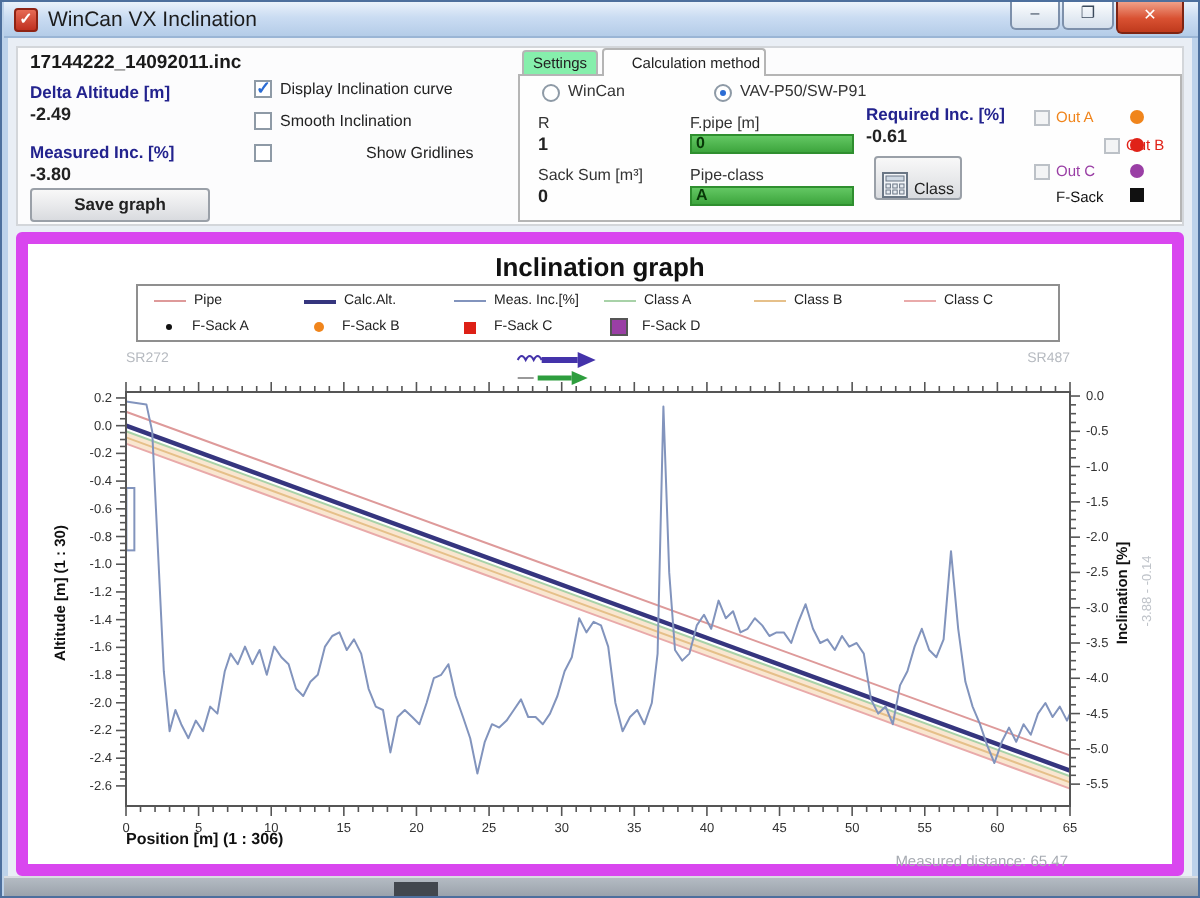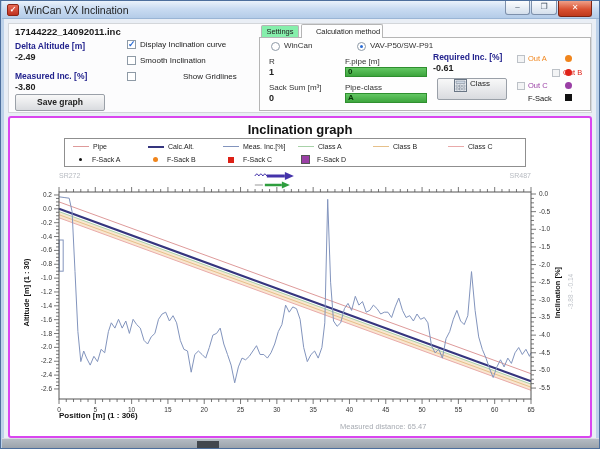--- a/index.html
+++ b/index.html
@@ -35,37 +35,37 @@
   
   .tab { position:absolute; height:13px; font-size:7.5px; line-height:12px; text-align:center;
     border:1px solid #b5b5b5; border-bottom:none; background:#86efac; color:#222; border-radius:2px 2px 0 0; }
   .tab-settings { left:252px; top:1px; width:38px; }
   .tab-calc { left:292px; top:0; width:82px; height:14px; background:#fefefe; z-index:3; line-height:13px;padding-left:12px; }
   .tab-box { position:absolute; left:250px; top:13px; width:332px; height:74px; background:#fefefe; border:1px solid #b5b5b5; }
   .radio { width:9px; height:9px; border-radius:50%; border:1px solid #8e9aa6; background:#fff; position:absolute; }
   .radio.sel::after { content:""; position:absolute; left:2px; top:2px; width:3px; height:3px; border-radius:50%; background:#2b6cd4; }
   .greenbar { position:absolute; width:82px; height:10px; background:linear-gradient(#63c763,#3da53d); border:1px solid #2f8f2f;
     font-size:8px; font-weight:bold; color:#073807; line-height:8px; padding-left:2px; }
-  .class-btn { position:absolute; left:428px; top:54px; width:70px; height:22px; display:flex; align-items:flex-start; justify-content:center; gap:3px; font-size:8px; }
+  .class-btn { position:absolute; left:428px; top:54px; width:44px; height:22px; display:flex; align-items:flex-end; justify-content:center; gap:3px; font-size:8px; }
   .out-row { position:absolute; display:flex; align-items:center; height:9px; }
   .out-chk { width:8px; height:8px; background:#f3f4f5; border:1px solid #bcc1c7; margin-right:3px; }
   .out-lbl { font-size:7.5px; white-space:nowrap; }
   .dot { position:absolute; width:7px; height:7px; border-radius:50%; }
   .sq { position:absolute; width:7px; height:7px; }
   
-  .chart-panel { position:absolute; left:4px; top:97px; width:584px; height:322px; background:#fff; border:2px solid #d946ef; border-radius:3px; }
+  .chart-panel { position:absolute; left:4px; top:97px; width:584px; height:322px; background:#fff; border:6px solid #d946ef; border-radius:3px; }
   .chart-title { position:absolute; left:0; top:4px; width:100%; text-align:center; font-size:13px; font-weight:bold; color:#111; }
   .legend-box { position:absolute; left:54px; top:20px; width:462px; height:29px; border:1px solid #8f8f8f; background:#fff; }
   .lg-item { position:absolute; display:flex; align-items:center; height:11px; }
   .lg-label { font-size:7px; color:#222; margin-left:4px; white-space:nowrap; }
   .sr-lbl { position:absolute; font-size:7px; color:#b6bac0; }
   .vlabel { position:absolute; width:140px; text-align:center; transform:rotate(-90deg); font-size:7.5px; font-weight:bold; color:#111; }
   .vlabel-sub { font-weight:normal; color:#bfc3c9; font-size:6.5px; }
   .xlabel { position:absolute; left:49px; top:293px; width:472px; text-align:left; font-size:8px; font-weight:bold; color:#111; }
-  .meas-dist { position:absolute; left:330px; top:304px; width:190px; text-align:left; font-size:7.5px; color:#a7abb2; }
+  .meas-dist { position:absolute; left:330px; top:304px; width:190px; text-align:right; font-size:7.5px; color:#a7abb2; }
   .bottom-strip { position:absolute; left:1px; top:437px; width:598px; height:11px;
     background:linear-gradient(#b4bbc3,#98a0a9); border-top:1px solid #d9dde2; }
   .strip-artifact { position:absolute; left:196px; top:440px; width:22px; height:9px; background:#42474e; }
   svg text { font-family:"Liberation Sans", sans-serif; }
 </style>
 </head>
 <body>
 
 <div class="window">
 

